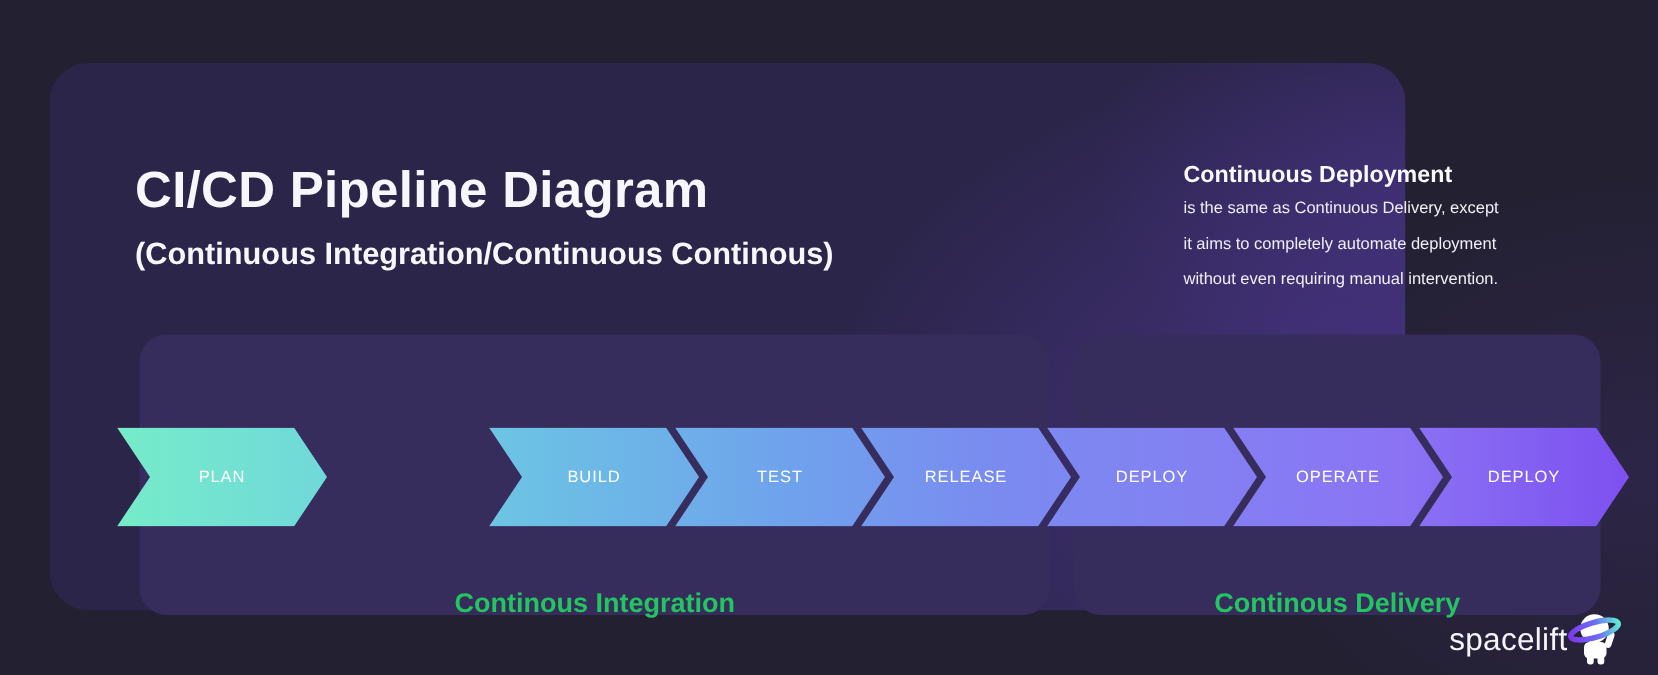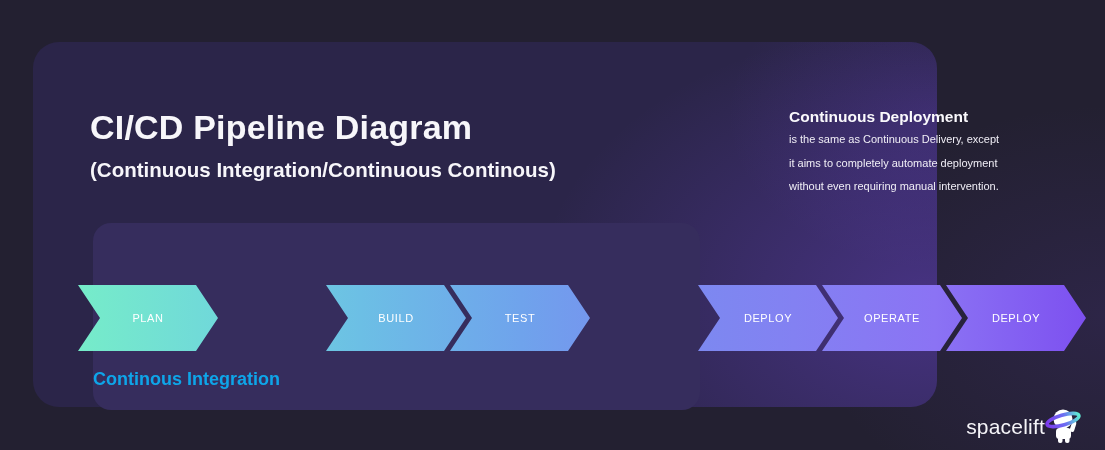--- a/index.html
+++ b/index.html
@@ -27,22 +27,22 @@
     font-size:20.5px;font-weight:700;color:#F7F6FA;
   }
   .note{position:absolute;left:708px;top:64px;width:360px;color:#F0EEF6;margin-left:48px;}
   .note-heading{font-size:15.5px;font-weight:700;line-height:22px;color:#FAF9FC;}
   .note-line{font-size:11px;font-weight:400;line-height:23.5px;}
   
   .panel{position:absolute;top:181px;height:187px;border-radius:18px;background:#362D5D;}
   .panel-left{left:60px;width:607px;}
   .panel-right{left:683px;width:351px;}
   .panel-label{
-    position:absolute;left:0;top:144px;width:100%;text-align:left;
-    font-size:18px;font-weight:700;line-height:24px;color:#0ea5e9;
+    position:absolute;left:0;top:167px;width:100%;text-align:center;
+    font-size:18px;font-weight:700;line-height:24px;color:#22c55e;
   }
   
   .arrow{
     position:absolute;top:243px;height:66px;width:140px;
     clip-path:polygon(0 0,118px 0,140px 50%,118px 100%,0 100%,22px 50%);
     background-image:linear-gradient(90deg,
       #76ECC9 0%, #70D8DA 14%, #6CBFE5 28%, #6FA3EC 44%,
       #7A8BF0 58%, #8381F2 71%, #8B73F4 85%, #7D50F0 100%);
     background-size:1008px 66px;background-repeat:no-repeat;
     display:flex;align-items:center;justify-content:center;
@@ -73,29 +73,35 @@
     <div class="note">
       <div class="note-heading">Continuous Deployment</div>
       <div class="note-line">is the same as Continuous Delivery, except</div>
       <div class="note-line">it aims to completely automate deployment</div>
       <div class="note-line">without even requiring manual intervention.</div>
     </div>
 
     <div class="panel panel-left">
       <div class="panel-label">Continous Integration</div>
     </div>
+    <div class="panel panel-right">
+      <div class="panel-label">Continous Delivery</div>
+    </div>
 
     <div class="arrow a0">
         <span>PLAN</span>
       </div>
     <div class="arrow a2">
         <span>BUILD</span>
       </div>
     <div class="arrow a3">
         <span>TEST</span>
+      </div>
+    <div class="arrow a4">
+        <span>RELEASE</span>
       </div>
     <div class="arrow a6">
         <span>OPERATE</span>
       </div>
     <div class="arrow a5">
         <span>DEPLOY</span>
       </div>
     <div class="arrow a7">
         <span>DEPLOY</span>
       </div>

